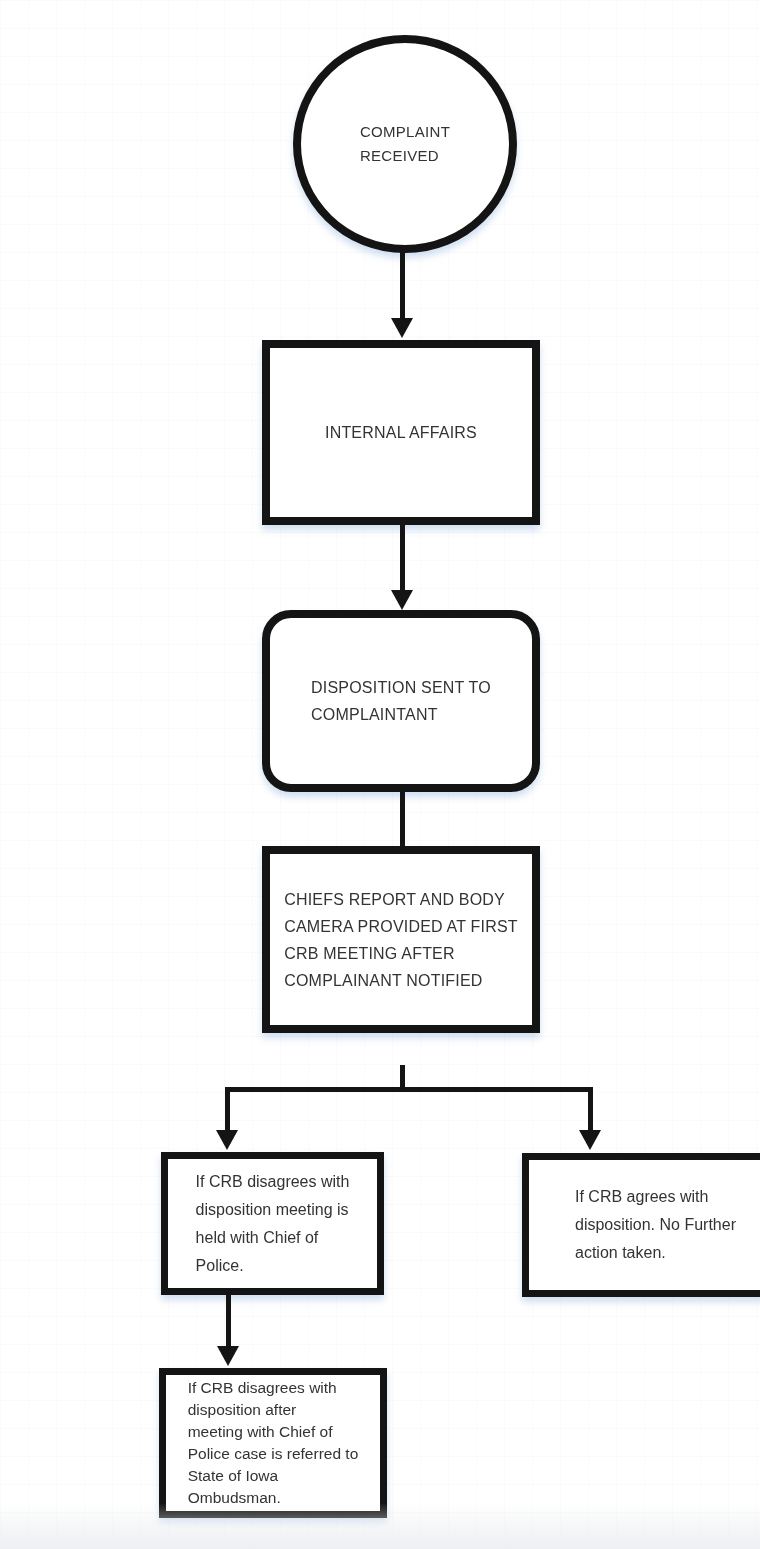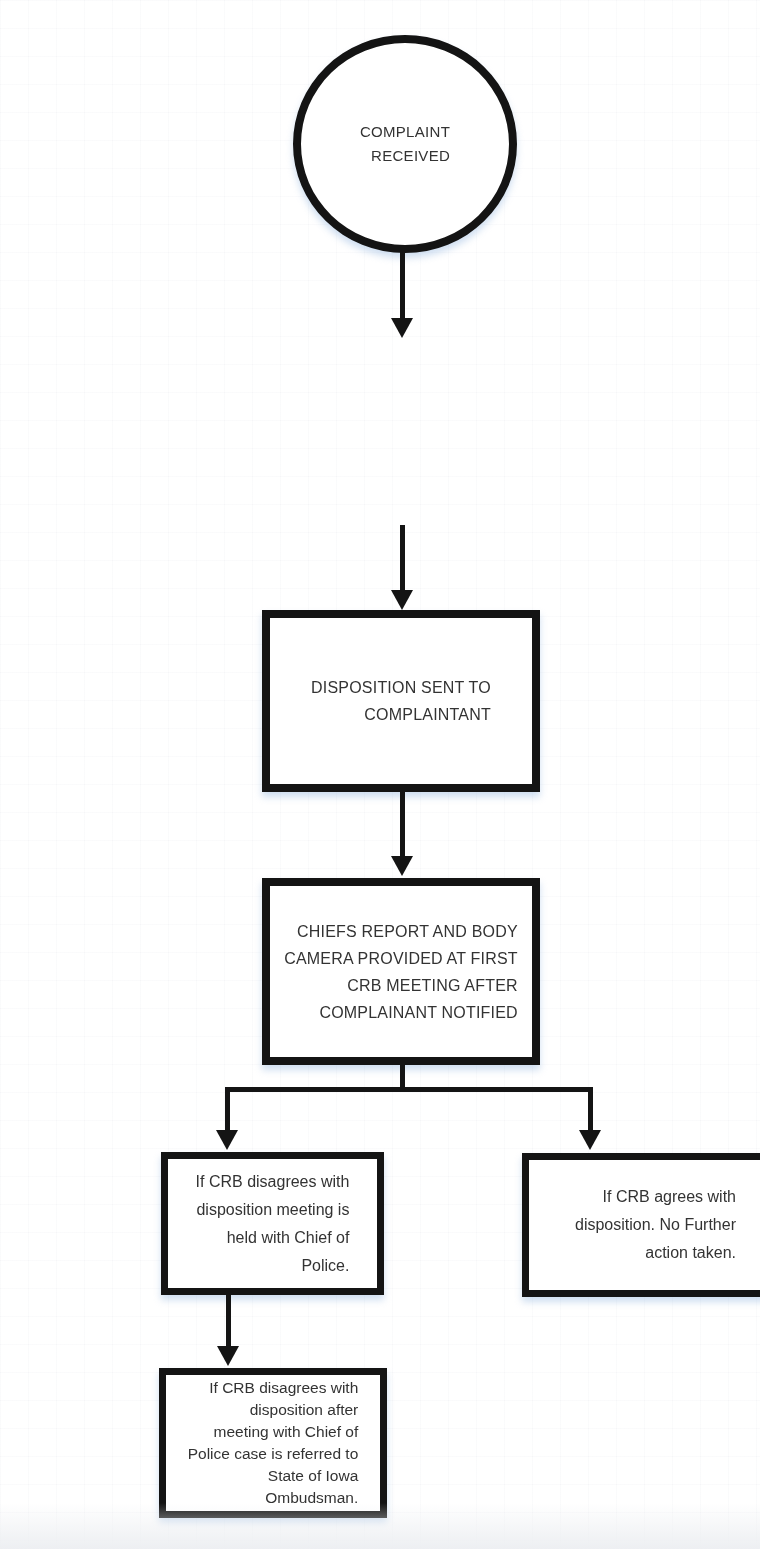--- a/index.html
+++ b/index.html
@@ -23,21 +23,21 @@
     background: linear-gradient(180deg, rgba(238,240,243,0) 0%, #edeff2 100%);
   }
   .node {
     position: absolute;
     box-sizing: border-box;
     background: #ffffff;
     border: 8px solid #141414;
     display: flex;
     align-items: center;
     justify-content: center;
-    text-align: right;
+    text-align: left;
     box-shadow: 0 5px 7px rgba(150, 185, 225, 0.45);
   }
   .node .label { white-space: pre-line; }
   .circle { border-radius: 50%; }
   .thin { border-width: 7px; margin-left: 44px; }
   .caps { font-size: 16px; line-height: 27px; letter-spacing: 0.2px; }
   .circle-label { font-size: 15px; line-height: 24px; letter-spacing: 0.3px; }
   .mixed { font-size: 16px; line-height: 28px; }
   .mixed-tight { font-size: 15.5px; line-height: 22px; }
   .vline, .hline {
@@ -60,33 +60,36 @@
 <div class="canvas">
 
   <div class="node circle" style="left:293px; top:35px; width:224px; height:218px;">
     <div class="label circle-label">COMPLAINT
 RECEIVED</div>
   </div>
 
   <div class="vline" style="left:400px; top:251px; height:69px;"></div>
   <div class="arrowhead-down" style="left:391px; top:318px;"></div>
 
+  <div class="node" style="left:262px; top:340px; width:278px; height:185px;">
+    <div class="label caps">INTERNAL AFFAIRS</div>
+  </div>
 
   <div class="vline" style="left:400px; top:525px; height:67px;"></div>
   <div class="arrowhead-down" style="left:391px; top:590px;"></div>
 
-  <div class="node" style="left:262px; top:610px; width:278px; height:182px;">
+  <div class="node" style="left:262px; top:610px; width:278px; height:182px;border-radius:29px;">
     <div class="label caps">DISPOSITION SENT TO
 COMPLAINTANT</div>
   </div>
 
   <div class="vline" style="left:400px; top:792px; height:66px;"></div>
   <div class="arrowhead-down" style="left:391px; top:856px;"></div>
 
-  <div class="node" style="left:262px; top:878px; width:278px; height:187px;">
+  <div class="node" style="left:262px; top:846px; width:278px; height:187px;">
     <div class="label caps" style="max-width:250px;">CHIEFS REPORT AND BODY
 CAMERA PROVIDED AT FIRST
 CRB MEETING AFTER
 COMPLAINANT NOTIFIED</div>
   </div>
 
   <div class="vline" style="left:400px; top:1065px; height:26px;"></div>
   <div class="hline" style="left:225px; top:1087px; width:368px;"></div>
   <div class="vline" style="left:225px; top:1087px; height:45px;"></div>
   <div class="arrowhead-down" style="left:216px; top:1130px;"></div>

